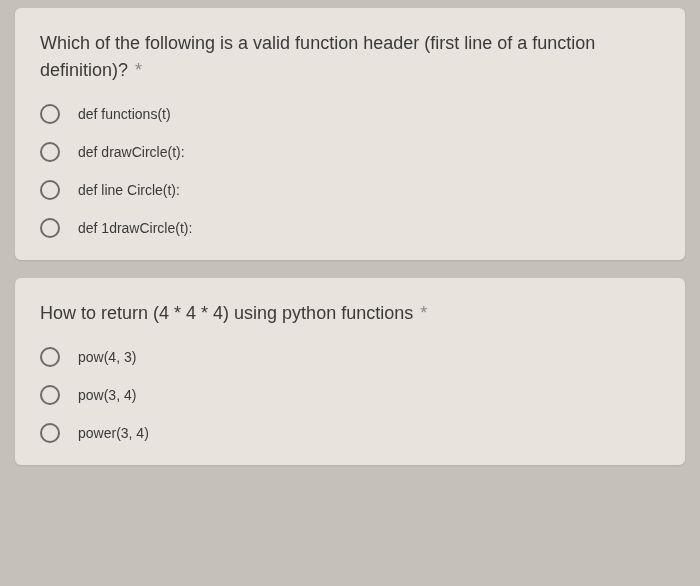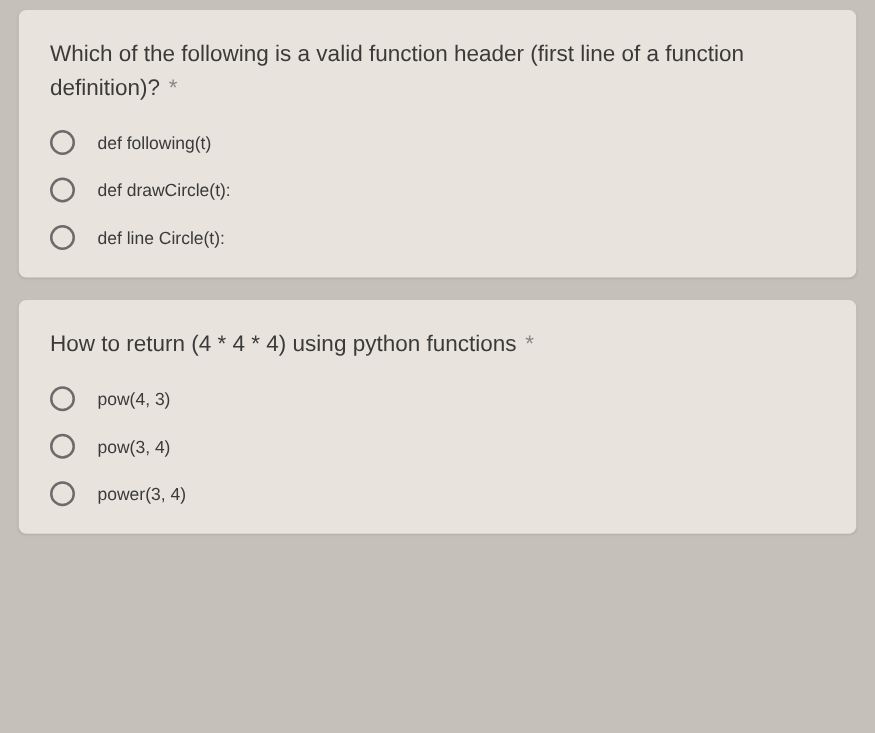--- a/index.html
+++ b/index.html
@@ -58,29 +58,33 @@
 </head>
 <body>
 
 <div class="question-card">
   <div class="question-text">
     <span>Which of the following is a valid function header (first line of a function definition)?</span>
     <span class="asterisk">*</span>
   </div>
   <div class="option">
     <div class="radio"></div>
-    <span class="option-label">def following(t)</span>
+    <span class="option-label">def functions(t)</span>
   </div>
   <div class="option">
     <div class="radio"></div>
     <span class="option-label">def drawCircle(t):</span>
   </div>
   <div class="option">
     <div class="radio"></div>
     <span class="option-label">def line Circle(t):</span>
+  </div>
+  <div class="option">
+    <div class="radio"></div>
+    <span class="option-label">def 1drawCircle(t):</span>
   </div>
 </div>
 
 <div class="question-card">
   <div class="question-text">
     <span>How to return (4 * 4 * 4) using python functions</span>
     <span class="asterisk">*</span>
   </div>
   <div class="option">
     <div class="radio"></div>

